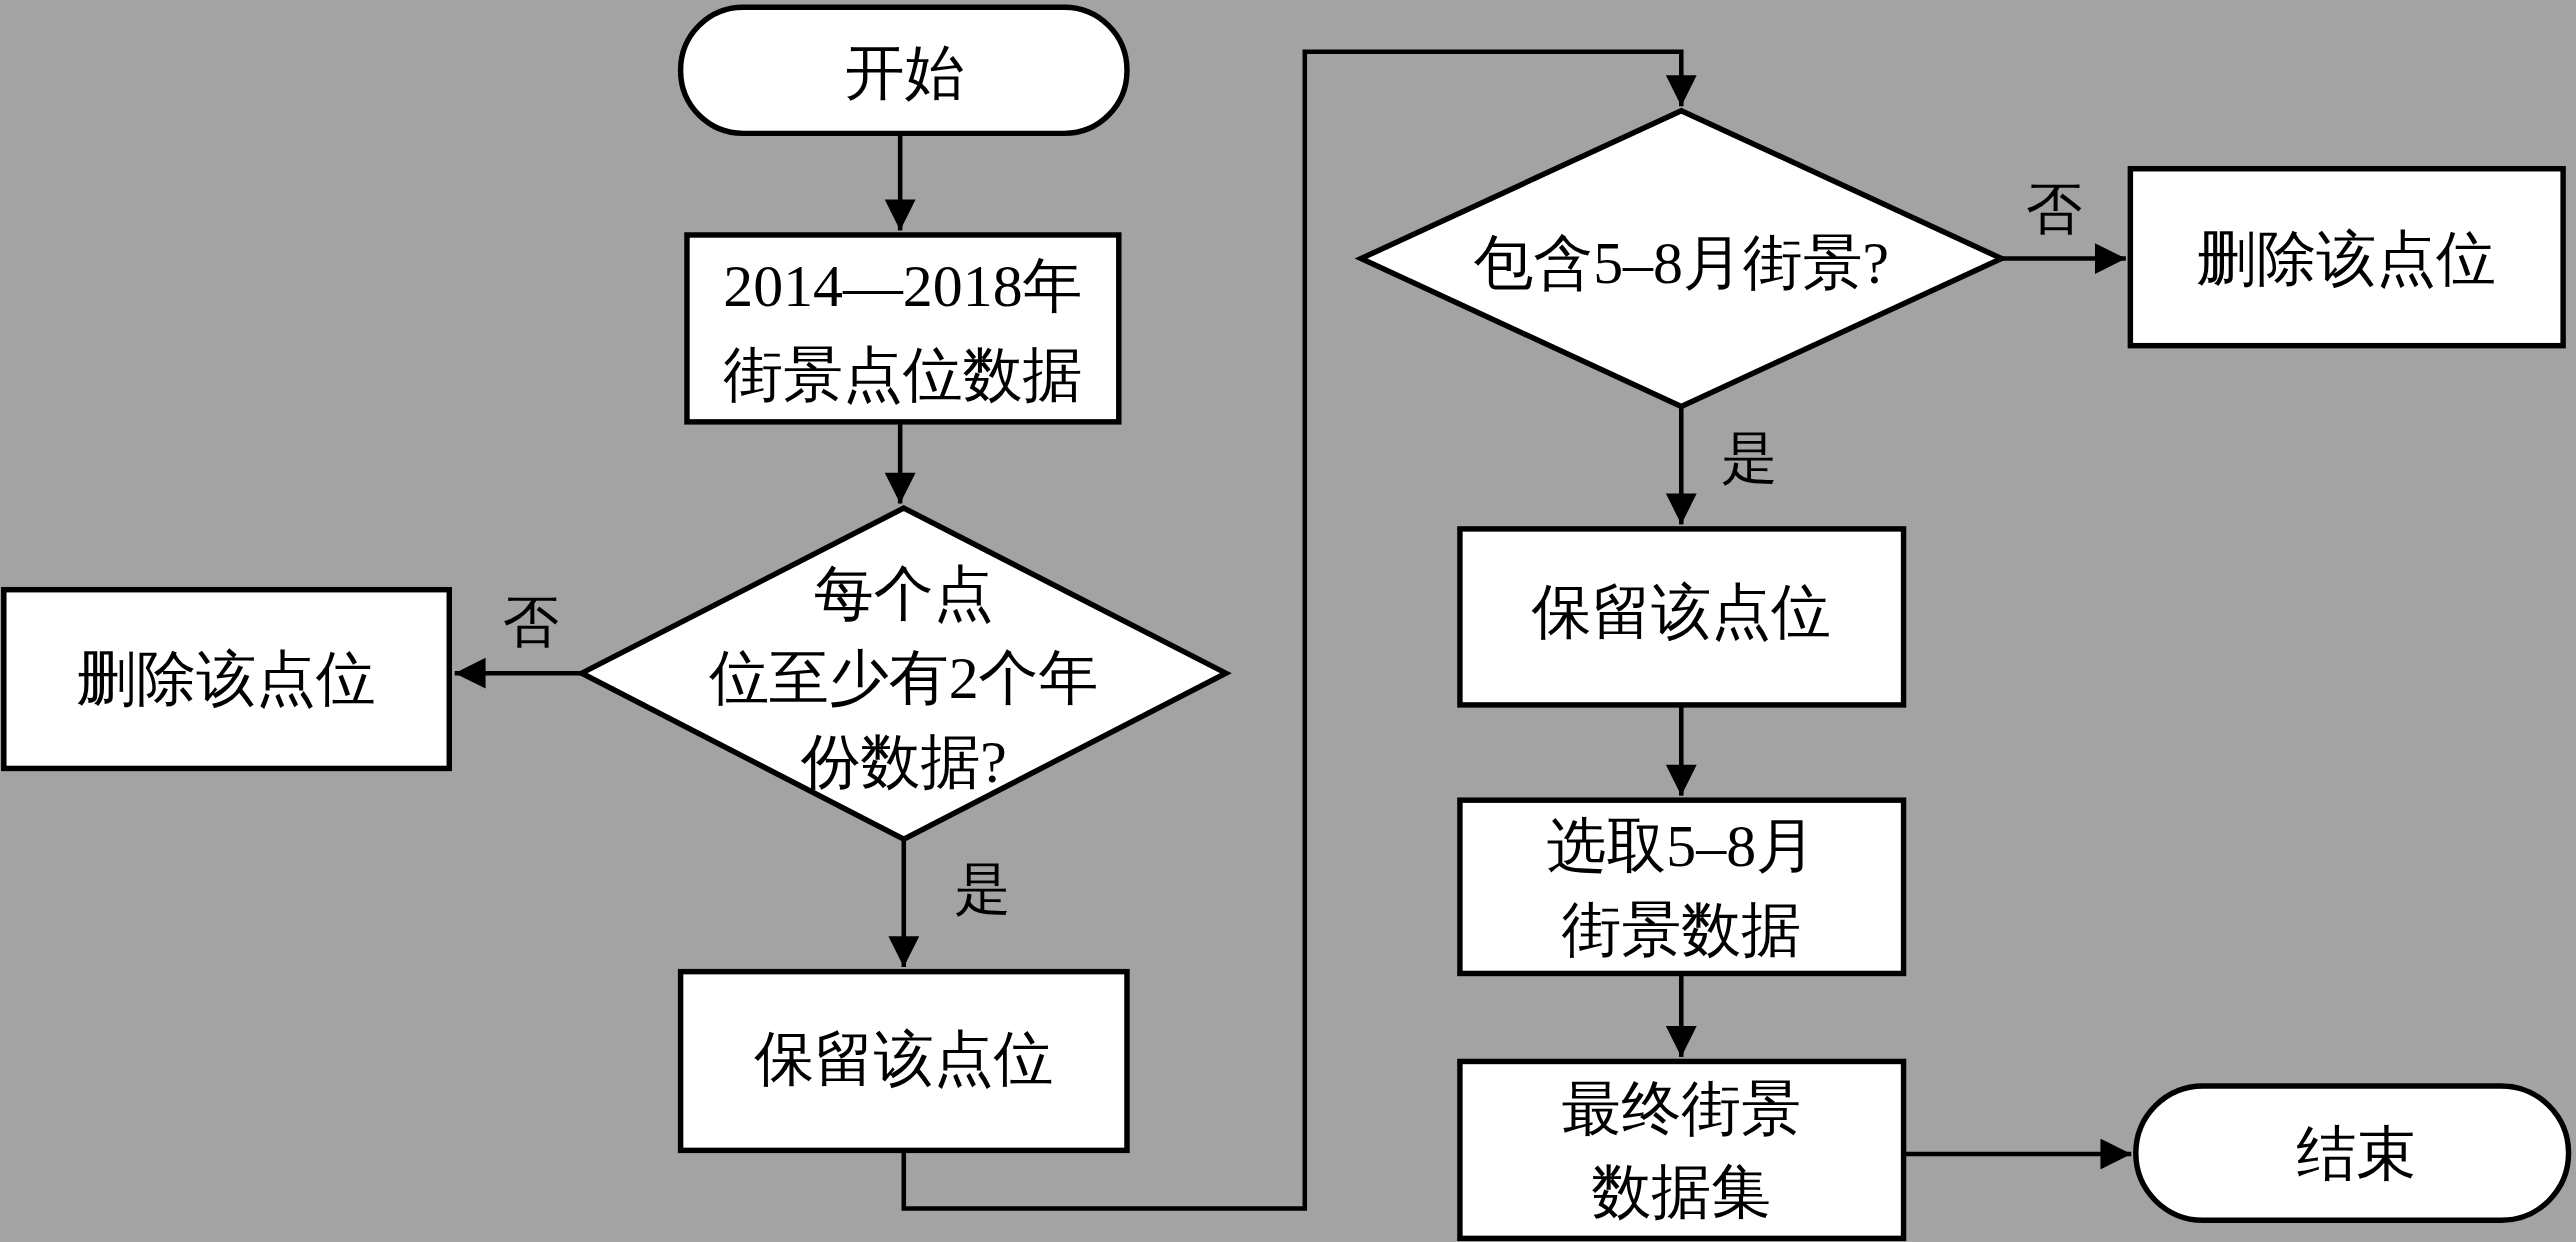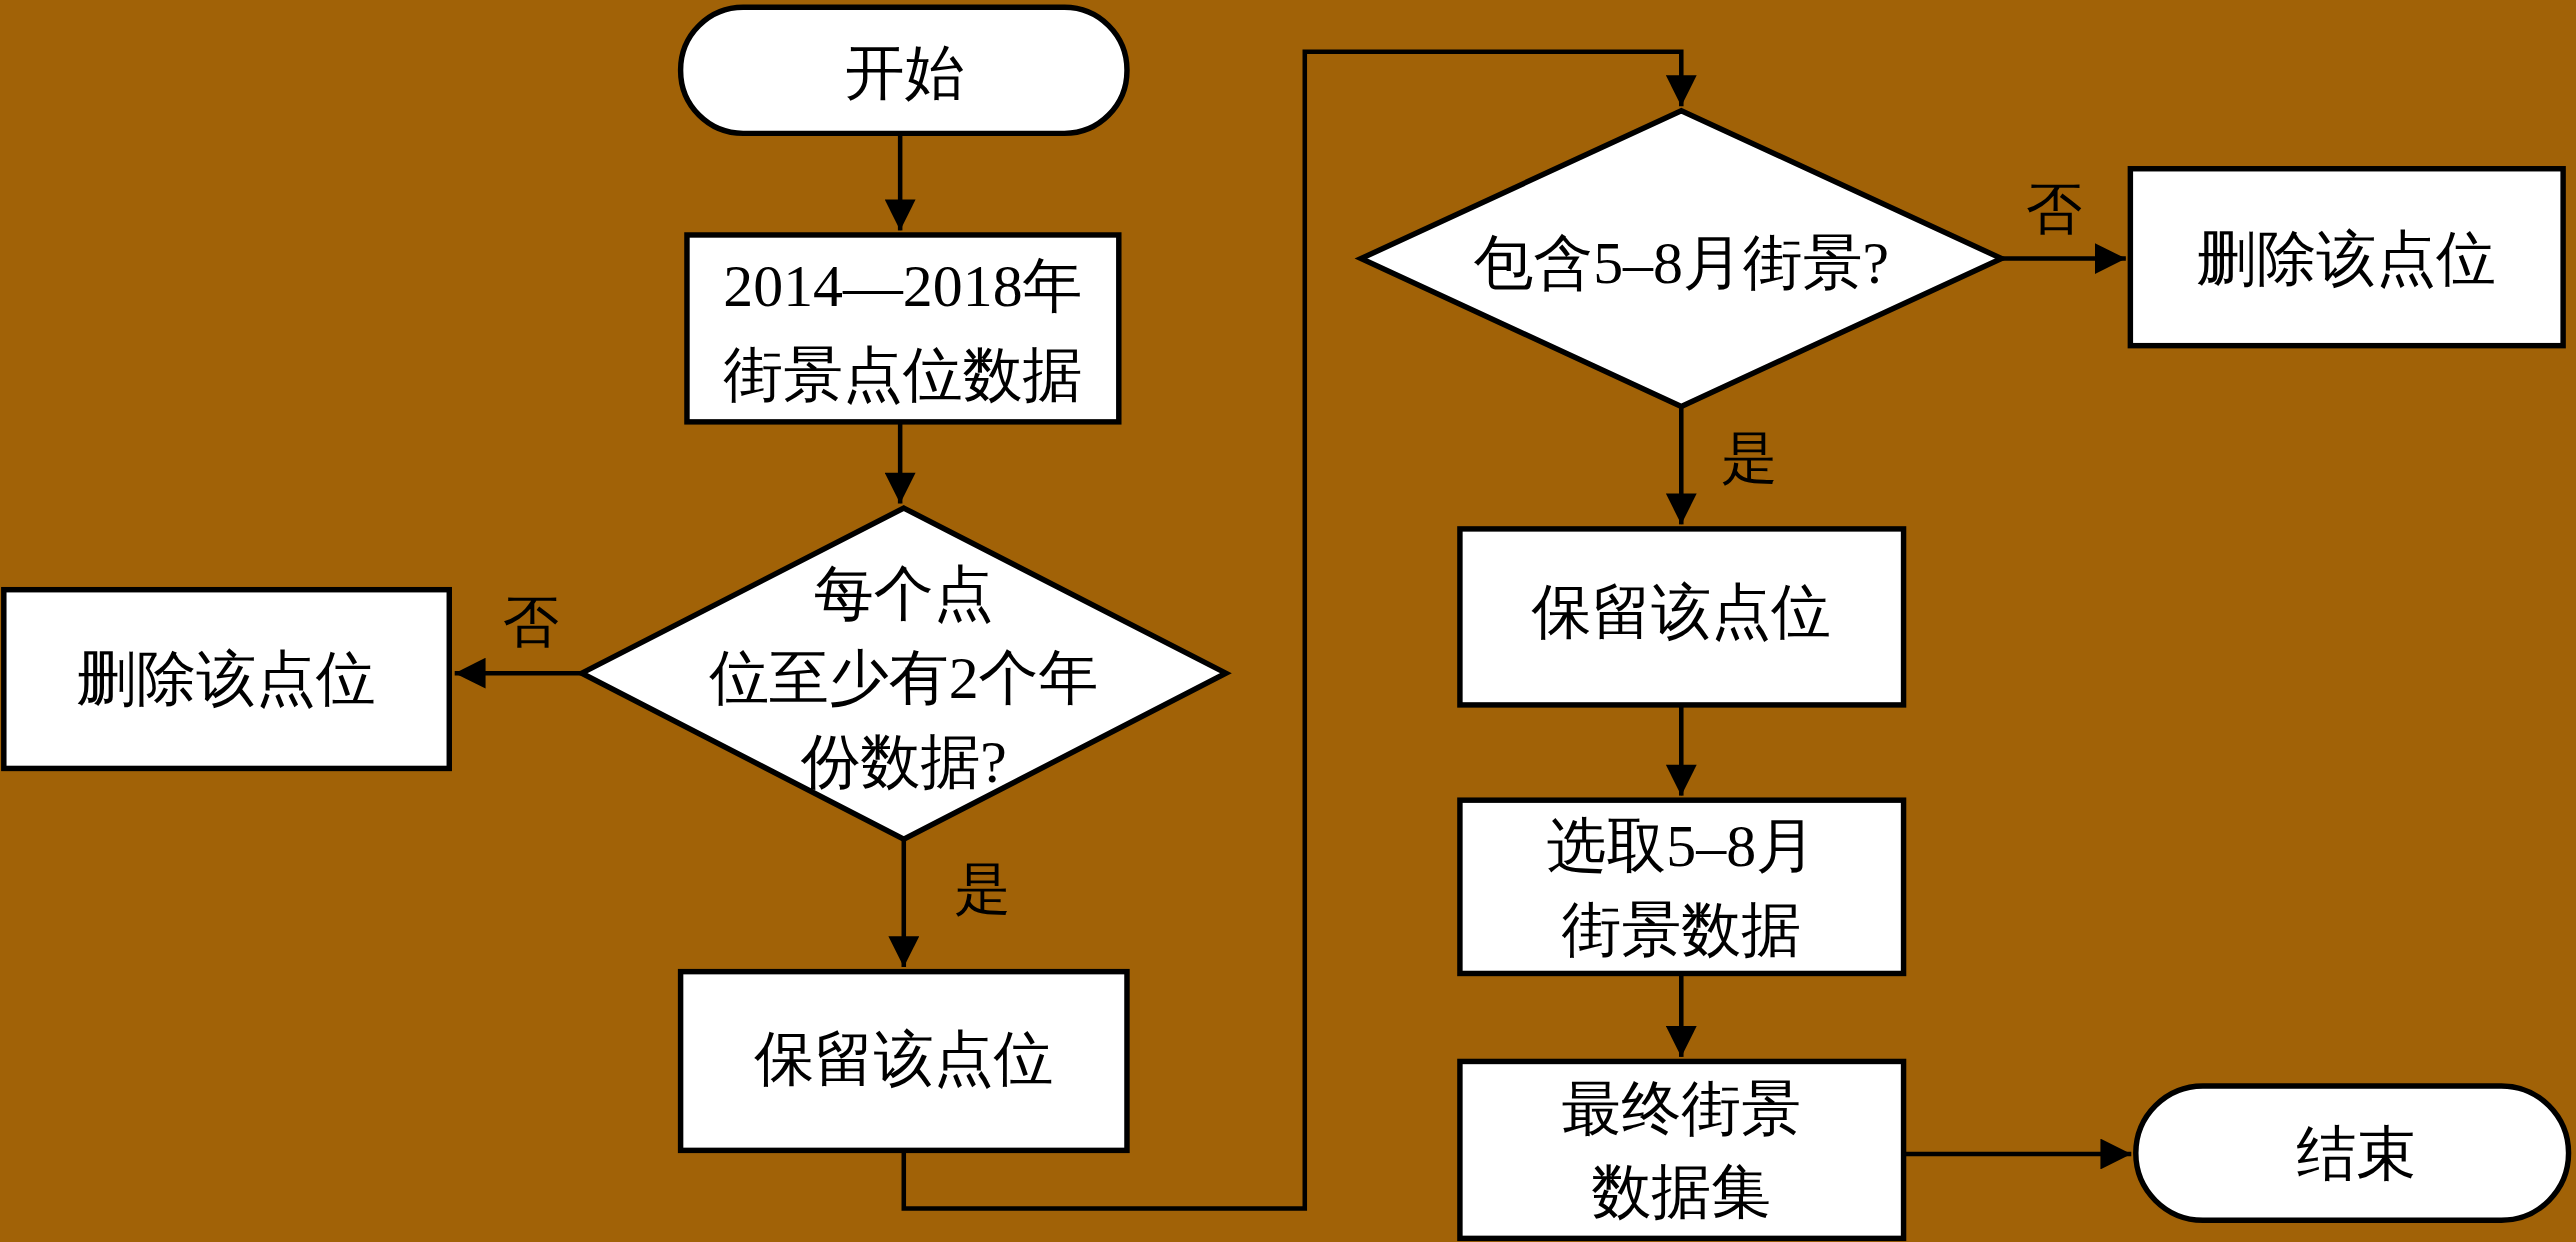--- a/index.html
+++ b/index.html
@@ -3,21 +3,21 @@
 <meta charset="utf-8">
 <style>
   html, body {
     margin: 0;
     padding: 0;
     background: #ffffff;
   }
   .canvas-wrap {
     width: 2576px;
     height: 1242px;
-    background: #a16207;
+    background: #a3a3a3;
     position: relative;
   }
   svg { display: block; }
   .shape {
     fill: #ffffff;
     stroke: #000000;
     stroke-width: 6;
   }
   .edge {
     fill: none;

